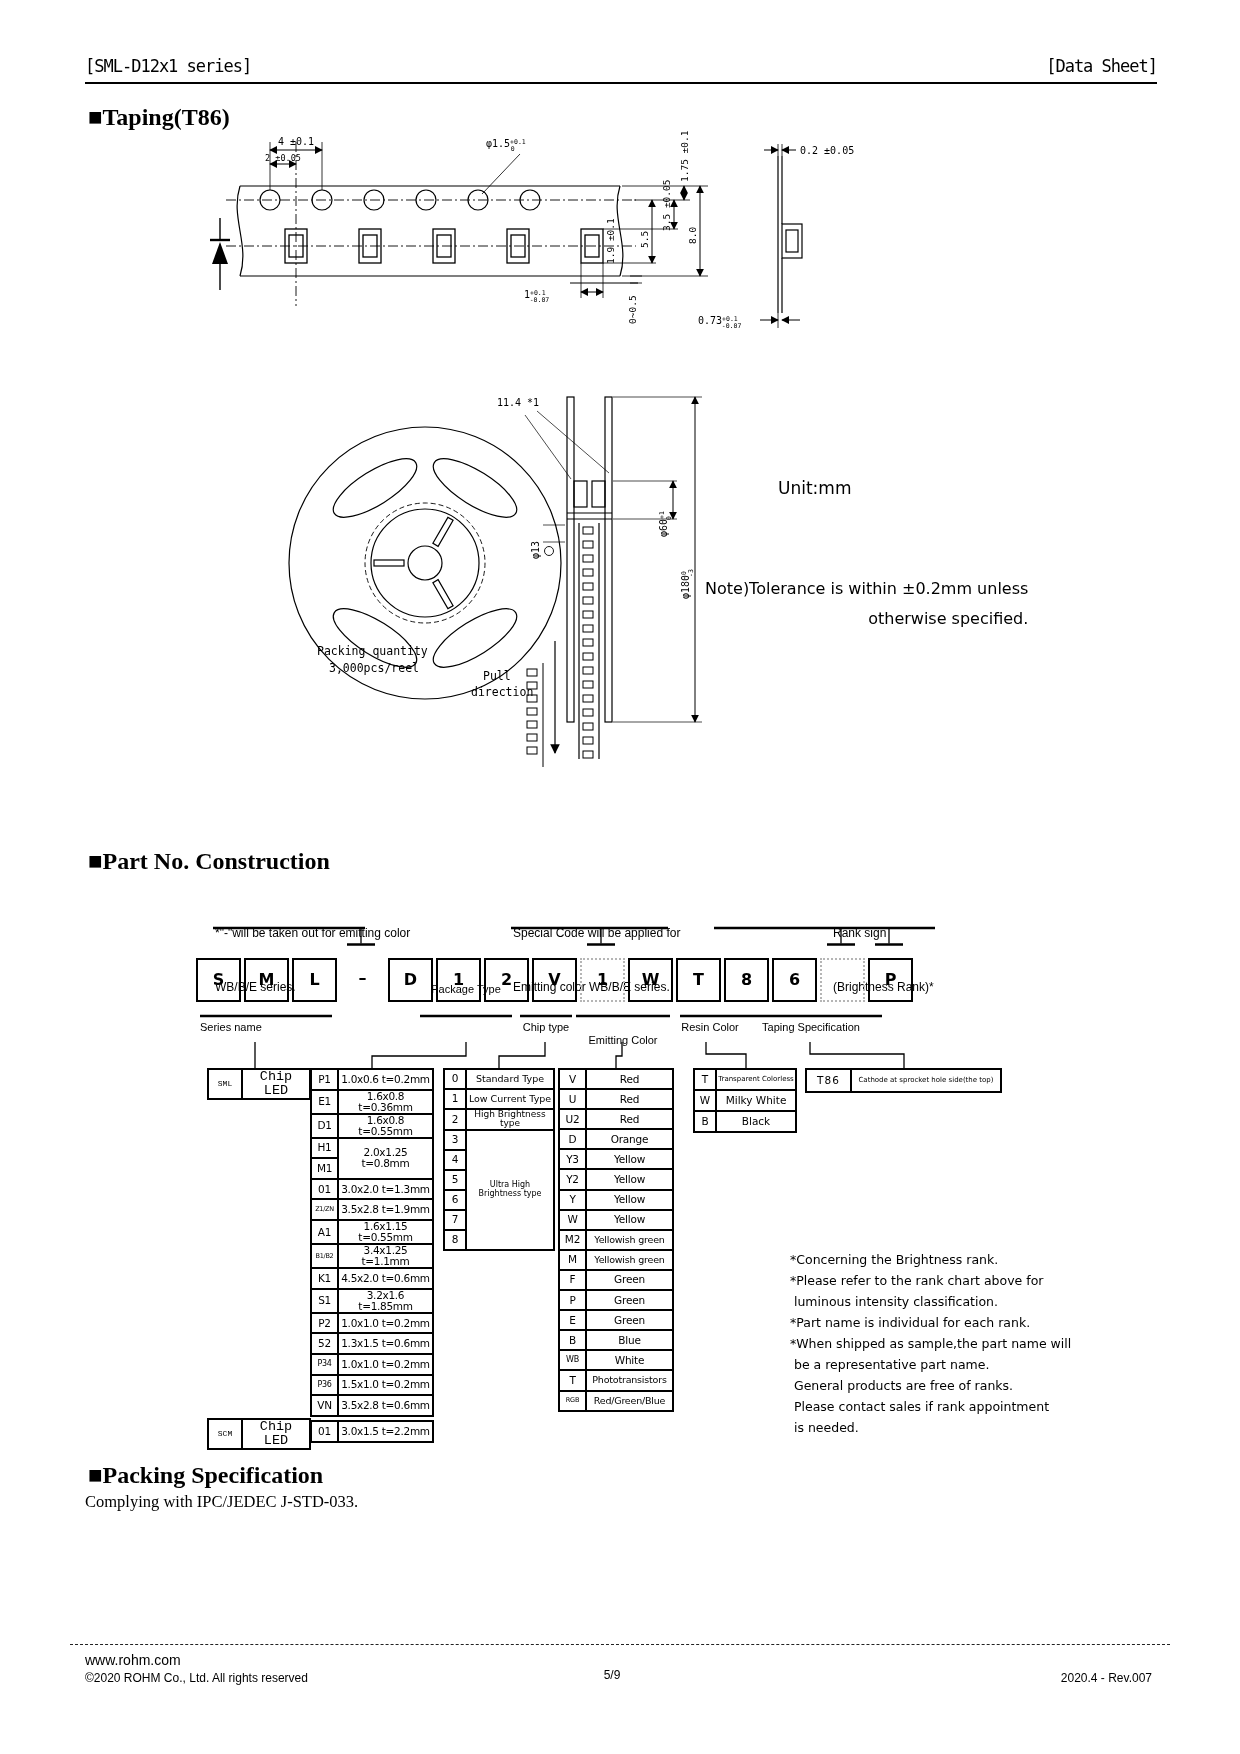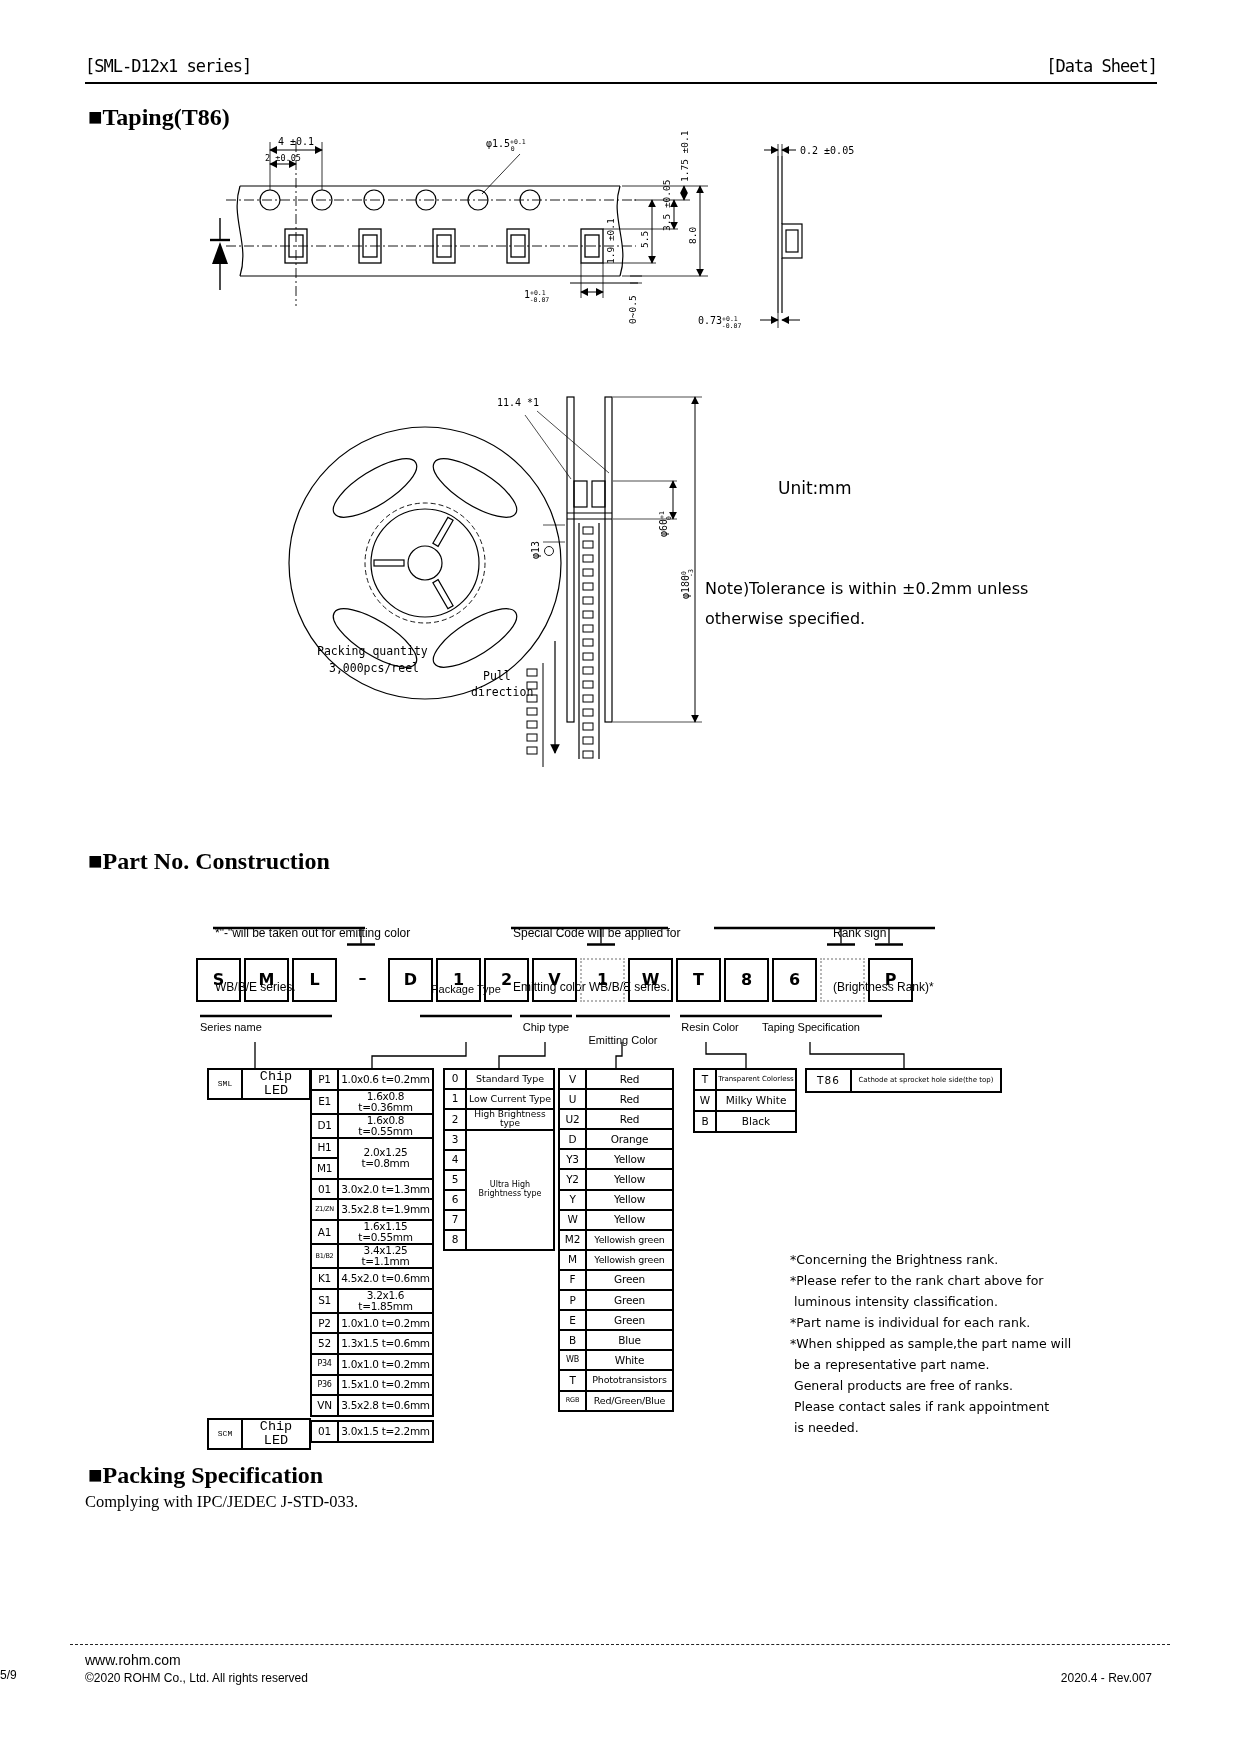--- a/index.html
+++ b/index.html
@@ -200,21 +200,21 @@
     <text transform="translate(464,214) rotate(-90)"><tspan>φ180</tspan><tspan class="tol" dy="-3.5">0</tspan><tspan class="tol" dy="7" dx="-6">-3</tspan></text>
     <text x="92" y="270" class="t11">Packing quantity</text>
     <text x="104" y="287" class="t11">3,000pcs/reel</text>
     <text x="258" y="295" class="t11">Pull</text>
     <text x="246" y="311" class="t11">direction</text>
   </svg>
 
   <div class="abs" style="left:778px;top:478px;font-size:17px;font-family:'DejaVu Sans',sans-serif">Unit:mm</div>
   <div class="abs" style="left:705px;top:574px;font-size:16px;font-family:'DejaVu Sans',sans-serif;line-height:30px">
     <div>Note)Tolerance is within ±0.2mm unless</div>
-    <div style="text-align:left">otherwise specified.</div>
+    <div style="text-align:right">otherwise specified.</div>
   </div>
 
   <div class="abs sec" style="left:88px;top:848px">■Part No. Construction</div>
 
   <svg class="abs" style="left:0;top:0;pointer-events:none" width="1240" height="1754" viewBox="0 0 1240 1754">
     <g stroke="#000" fill="none">
       <path stroke-width="2.5" d="M213,928H365 M511,928H668 M714,928H845 M831,928H935 M347,944.5H375 M587,944.5H615 M827,944.5H855 M875,944.5H903 M200,1016H332 M420,1016H512 M520,1016H572 M576,1016H670 M680,1016H740 M740,1016H882"></path>
       <path stroke-width="1.3" d="M361,928V943.5 M601,928V943.5 M841,928V943.5 M889,928V943.5 M255,1042V1068 M466,1042V1056H372V1068 M545,1042V1056H499V1068 M622,1042V1056H616V1068 M706,1042V1054H746V1068 M810,1042V1054H904V1068"></path>
     </g>
   </svg>
@@ -521,16 +521,16 @@
         </tr>
   </tbody>
     </table>
 
   <div class="abs sec" style="left:88px;top:1462px">■Packing Specification</div>
   <div class="abs serif" style="left:85px;top:1492px;font-size:16.5px">Complying with IPC/JEDEC J-STD-033.</div>
 
   <div class="abs" style="left:70px;top:1644px;width:1100px;border-top:1.5px dashed #222"></div>
   <div class="abs ftr" style="left:85px;top:1652px;font-size:14px">www.rohm.com</div>
   <div class="abs ftr" style="left:85px;top:1671px">©2020 ROHM Co., Ltd. All rights reserved</div>
-  <div class="abs ftr" style="left:0;top:1668px;width:1224px;">5/9</div>
+  <div class="abs ftr" style="left:0;top:1668px;width:1224px;text-align:center">5/9</div>
   <div class="abs ftr" style="right:88px;top:1671px">2020.4 - Rev.007</div>
 
 </div>
 
 </body></html>

